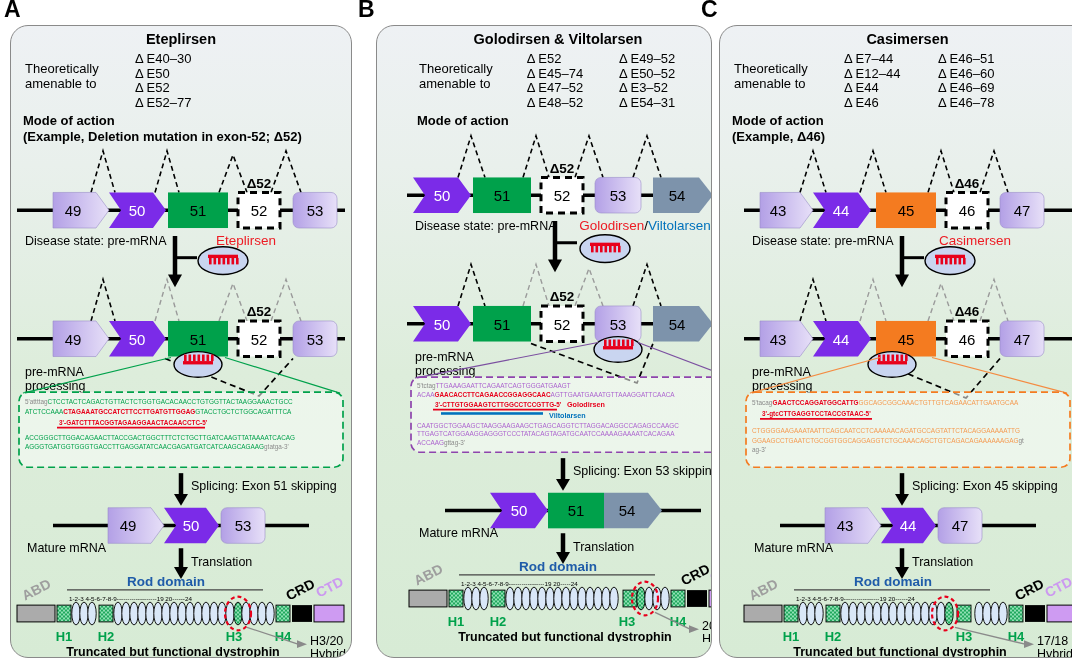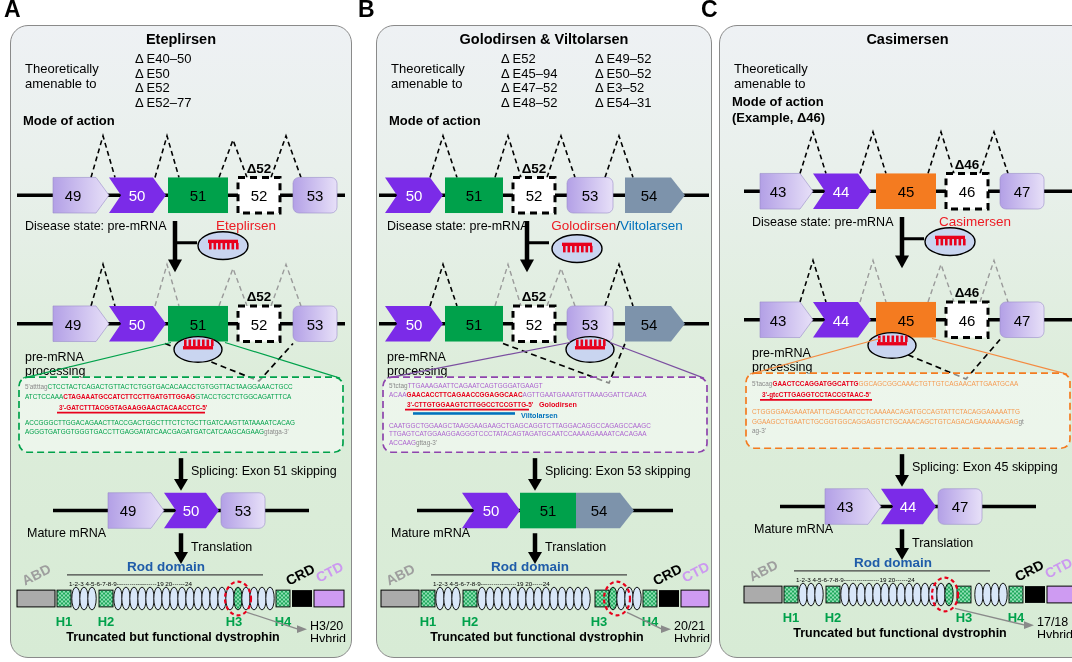--- a/index.html
+++ b/index.html
@@ -107,28 +107,29 @@
 
 <div class="letter" style="left:4px">A</div>
 <div class="letter" style="left:358px">B</div>
 <div class="letter" style="left:701px">C</div>
 
 <div class="panel" style="left:10px;width:342px;">
   <div class="ptitle">Eteplirsen</div>
   <div class="amen">
     <div class="amenlbl">Theoretically amenable to</div>
     <div class="amencol">
-      <div>Δ E40–50</div>
+      <div>Δ E40–30</div>
       <div>Δ E50</div>
       <div>Δ E52</div>
       <div>Δ E52–77</div>
     </div>
   </div>
   <div class="mode">
     <div>Mode of action</div>
+    <div>(Example, Deletion mutation in exon-52; Δ52)</div>
   </div>
   <svg class="diag" width="336" height="512" viewBox="0 0 336 518" preserveAspectRatio="none">
 
     <g>
       <line x1="4" y1="66" x2="332" y2="66" class="rnaline"></line>
       <polyline class="peak" points="78,48 90,6 102,48"></polyline>
           <polyline class="peak" points="142,48 154,6 166,48"></polyline>
       <polyline class="peak" points="206,48 220,10 234,48"></polyline>
           <polyline class="peak" points="258,48 273,6 288,48"></polyline>
       <text class="dlabel" x="246" y="43">Δ52</text>
@@ -263,27 +264,27 @@
       <text class="hlabel" x="270" y="502">H4</text>
       <line x1="234" y1="488" x2="285" y2="505" class="garrow"></line>
           <polygon points="294,505 284,501 284,509" class="gfill"></polygon>
       <text class="hyb" x="297" y="506">H3/20</text>
       <text class="hyb" x="297" y="519">Hybrid</text>
       <text class="cap" x="160" y="517">Truncated but functional dystrophin</text>
     </g>
   </svg>
 </div>
 
-<div class="panel" style="left:376px;width:336px;">
+<div class="panel" style="left:376px;width:336px;padding-left:28px;">
   <div class="ptitle">Golodirsen &amp; Viltolarsen</div>
   <div class="amen">
     <div class="amenlbl">Theoretically amenable to</div>
     <div class="amencol">
       <div>Δ E52</div>
-      <div>Δ E45–94</div>
+      <div>Δ E45–74</div>
       <div>Δ E47–52</div>
       <div>Δ E48–52</div>
     </div>
     <div class="amencol">
       <div>Δ E49–52</div>
       <div>Δ E50–52</div>
       <div>Δ E3–52</div>
       <div>Δ E54–31</div>
     </div>
   </div>
@@ -432,20 +433,32 @@
       <text class="hyb" x="297" y="519">Hybrid</text>
       <text class="cap" x="160" y="517">Truncated but functional dystrophin</text>
     </g>
   </svg>
 </div>
 
 <div class="panel" style="left:719px;width:377px;">
   <div class="ptitle">Casimersen</div>
   <div class="amen">
     <div class="amenlbl">Theoretically amenable to</div>
+    <div class="amencol">
+      <div>Δ E7–44</div>
+      <div>Δ E12–44</div>
+      <div>Δ E44</div>
+      <div>Δ E46</div>
+    </div>
+    <div class="amencol">
+      <div>Δ E46–51</div>
+      <div>Δ E46–60</div>
+      <div>Δ E46–69</div>
+      <div>Δ E46–78</div>
+    </div>
   </div>
   <div class="mode">
     <div>Mode of action</div>
     <div>(Example, Δ46)</div>
   </div>
   <svg class="diag" width="336" height="512" viewBox="0 0 336 518" preserveAspectRatio="none">
     <g>
       <line x1="4" y1="66" x2="332" y2="66" class="rnaline"></line>
       <polyline class="peak" points="60,48 73,6 86,48"></polyline>
           <polyline class="peak" points="120,48 133,6 146,48"></polyline>

